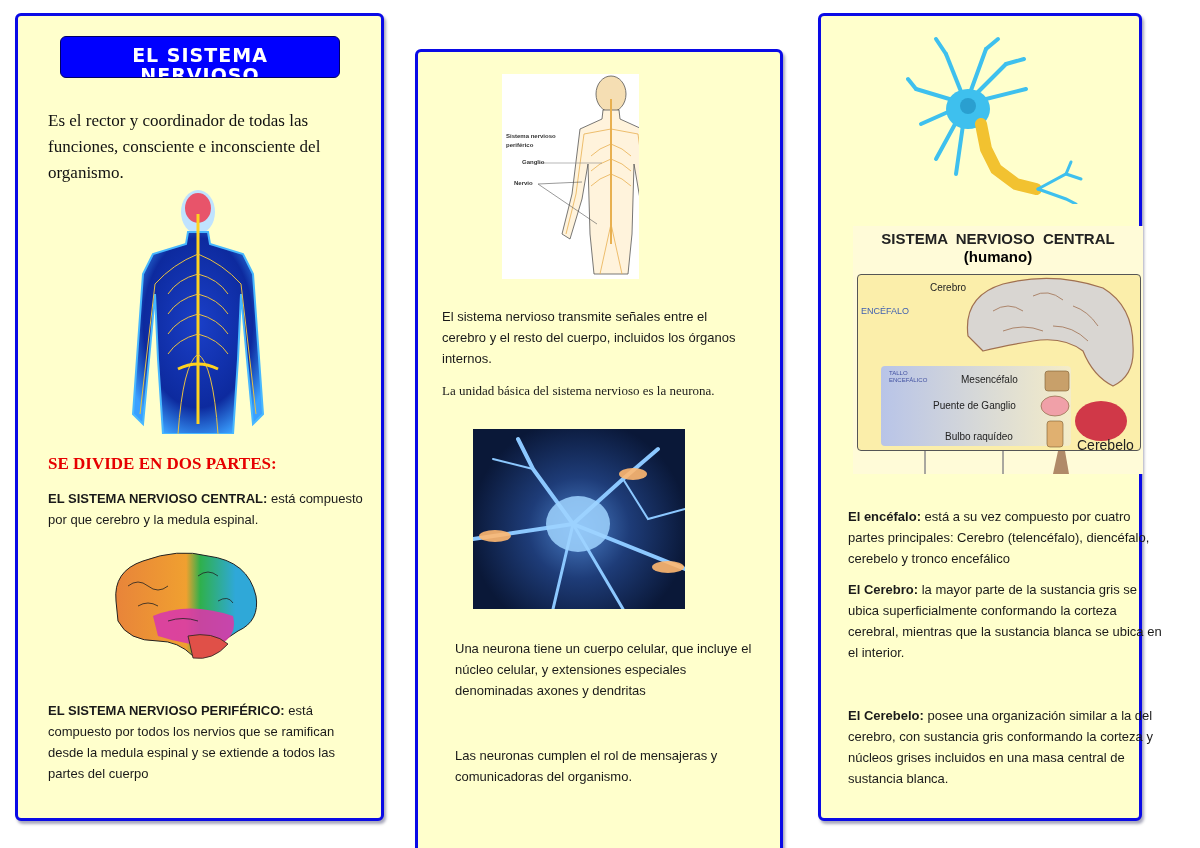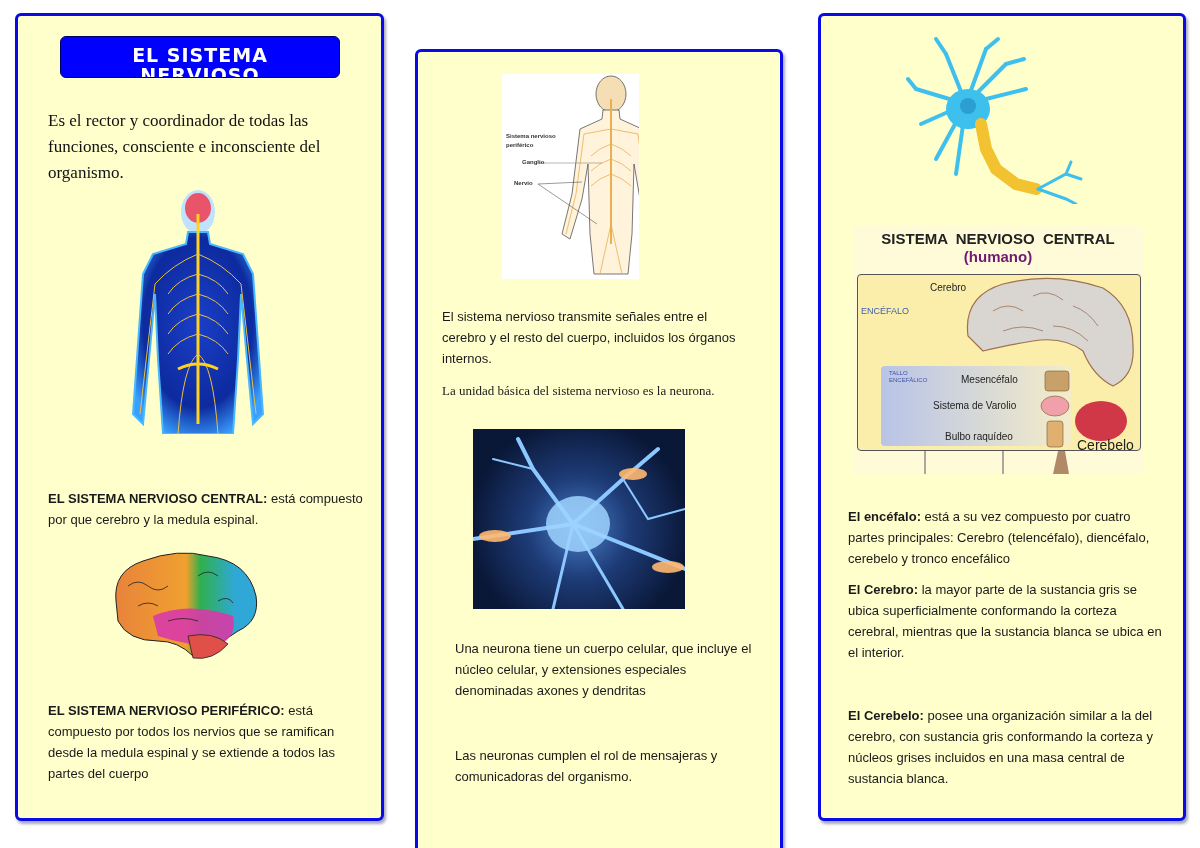--- a/index.html
+++ b/index.html
@@ -1,20 +1,20 @@
 <!DOCTYPE html>
 <html><head>
 <meta charset="utf-8">
 <style>
   html, body { margin:0; padding:0; }
   body { width:1200px; height:848px; background:#ffffff; position:relative; overflow:hidden; font-family:"Liberation Sans", sans-serif; }
   .panel { position:absolute; top:13px; height:808px; background:#ffffcc; border:3px solid #0a0ae6; border-radius:6px; box-shadow:2px 3px 3px rgba(0,0,60,0.35); box-sizing:border-box; }
   #p1 { left:15px; width:369px; }
   #p2 { left:415px; width:368px;margin-top:36px; }
-  #p3 { left:818px; width:368px; }
+  #p3 { left:818px; width:324px; }
   .abs { position:absolute; }
   .body-text { font-family:"Liberation Sans", sans-serif; font-size:13px; line-height:21px; color:#1a1a1a; }
   .body-text b { font-weight:bold; }
   .serif { font-family:"Liberation Serif", serif; }
 
   .title-box { left:42px; top:20px; width:280px; height:42px; background:#0000ff; border-radius:6px; border:1px solid #000066; box-sizing:border-box; overflow:hidden; text-align:center; }
   .title-box span { display:block; color:#fff; font-weight:bold; font-size:19px; letter-spacing:1px; line-height:20px; padding-top:8px; font-family:"DejaVu Sans", sans-serif; }
   .title-box span.second { padding-top:0; }
 
   .intro { left:30px; top:92px; width:300px; font-size:17px; line-height:26px; color:#111; }
@@ -56,20 +56,21 @@
           <path d="M85 130 Q105 135 115 150"></path>
         <path d="M85 150 Q65 155 55 170"></path>
           <path d="M85 150 Q105 155 115 170"></path>
         <path d="M85 170 Q70 180 65 250"></path>
           <path d="M85 170 Q100 180 105 250"></path>
       </g>
       <path d="M65 185 Q85 175 105 185" stroke="#ffd21f" stroke-width="3" fill="none"></path>
     </svg>
   </div>
 
+  <div class="abs red-heading serif">SE DIVIDE EN DOS PARTES:</div>
   <div class="abs body-text" style="left:30px;top:472px;width:320px;">
     <b>EL SISTEMA NERVIOSO CENTRAL:</b><span> está compuesto por que cerebro y la medula espinal.</span>
   </div>
 
   <div class="img" style="left:80px;top:530px;width:175px;height:130px;">
     <svg width="175" height="130" viewBox="0 0 175 130">
       <defs>
         <linearGradient id="bg1" x1="0" x2="1" y1="0" y2="0">
           <stop offset="0" stop-color="#e8843a"></stop>
           <stop offset="0.5" stop-color="#f0a030"></stop>
@@ -171,21 +172,21 @@
       <g stroke="#3ec0ee" stroke-width="3" fill="none" stroke-linecap="round">
         <path d="M132 155 L160 140 L175 145"></path>
           <path d="M132 155 L160 165 L170 170"></path>
           <path d="M160 140 L165 128"></path>
       </g>
     </svg>
   </div>
 
   <div class="img" style="left:32px;top:210px;width:290px;height:248px;background:#fffbd8;">
     <div class="abs" style="left:0;top:4px;width:290px;text-align:center;font-size:15px;font-weight:bold;color:#222;white-space:pre;">SISTEMA  NERVIOSO  CENTRAL</div>
-    <div class="abs" style="left:0;top:22px;width:290px;text-align:center;font-size:15px;font-weight:bold;color:#701a75;">(humano)</div>
+    <div class="abs" style="left:0;top:22px;width:290px;text-align:center;font-size:15px;font-weight:bold;color:#000000;">(humano)</div>
     <div class="abs" style="left:4px;top:48px;width:282px;height:175px;background:#fbeeaa;border:1px solid #555;border-radius:4px;"></div>
     <div class="abs" style="left:28px;top:140px;width:190px;height:80px;background:linear-gradient(90deg,#b8c4e8,#f4ecc8);border-radius:4px;"></div>
     <svg class="abs" width="290" height="248" viewBox="0 0 290 248" style="left:0;top:0;">
       <path d="M115 110 Q110 70 150 58 Q200 45 250 62 Q280 80 280 120 Q282 150 260 160 Q240 150 230 125 Q210 110 180 115 Q150 120 130 125 Z" fill="#d9d6d2" stroke="#a07050" stroke-width="1.2"></path>
       <g stroke="#a07050" stroke-width="0.8" fill="none">
         <path d="M140 85 q15 -10 30 0"></path>
           <path d="M180 70 q15 -8 30 4"></path>
           <path d="M220 80 q15 5 25 20"></path>
           <path d="M150 105 q20 -8 40 0"></path>
           <path d="M200 100 q20 0 35 15"></path>
@@ -195,21 +196,21 @@
       <rect x="194" y="195" width="16" height="26" rx="3" fill="#e0b070" stroke="#7a5a30" stroke-width="0.6"></rect>
       <ellipse cx="248" cy="195" rx="26" ry="20" fill="#d03848"></ellipse>
       <line x1="72" y1="225" x2="72" y2="248" stroke="#556" stroke-width="1"></line>
       <line x1="150" y1="225" x2="150" y2="248" stroke="#556" stroke-width="1"></line>
       <path d="M205 225 L200 248 L216 248 L212 225 Z" fill="#b08a68"></path>
     </svg>
     <div class="abs" style="left:77px;top:56px;font-size:10px;color:#222;">Cerebro</div>
     <div class="abs" style="left:8px;top:80px;font-size:9px;color:#4060b0;">ENCÉFALO</div>
     <div class="abs" style="left:36px;top:144px;width:50px;font-size:6px;line-height:7px;color:#4050a0;">TALLO ENCEFÁLICO</div>
     <div class="abs" style="left:108px;top:148px;font-size:10px;color:#222;">Mesencéfalo</div>
-    <div class="abs" style="left:80px;top:174px;font-size:10px;color:#222;">Sistema de Varolio</div>
+    <div class="abs" style="left:80px;top:174px;font-size:10px;color:#222;">Puente de Ganglio</div>
     <div class="abs" style="left:92px;top:205px;font-size:10px;color:#222;">Bulbo raquídeo</div>
     <div class="abs" style="left:224px;top:211px;font-size:14px;color:#222;">Cerebelo</div>
   </div>
 
   <div class="abs body-text" style="left:27px;top:490px;width:320px;">
     <b>El encéfalo:</b><span> está a su vez compuesto por cuatro partes principales: Cerebro (telencéfalo), diencéfalo, cerebelo y tronco encefálico</span>
   </div>
   <div class="abs body-text" style="left:27px;top:563px;width:320px;">
     <b>El Cerebro:</b><span> la mayor parte de la sustancia gris se ubica superficialmente conformando la corteza cerebral, mientras que la sustancia blanca se ubica en el interior.</span>
   </div>

